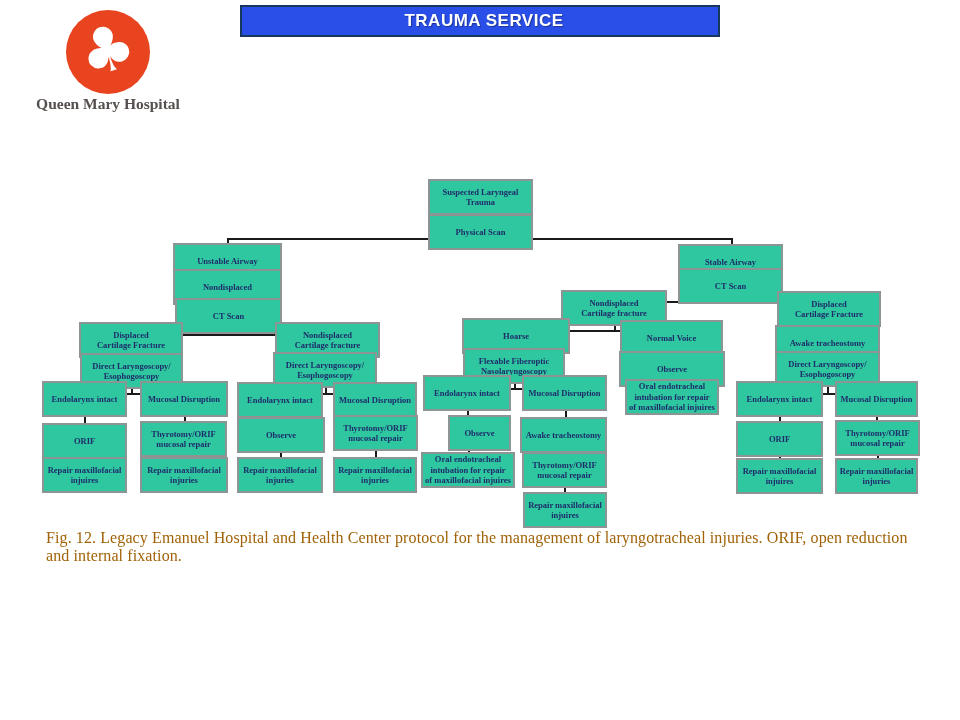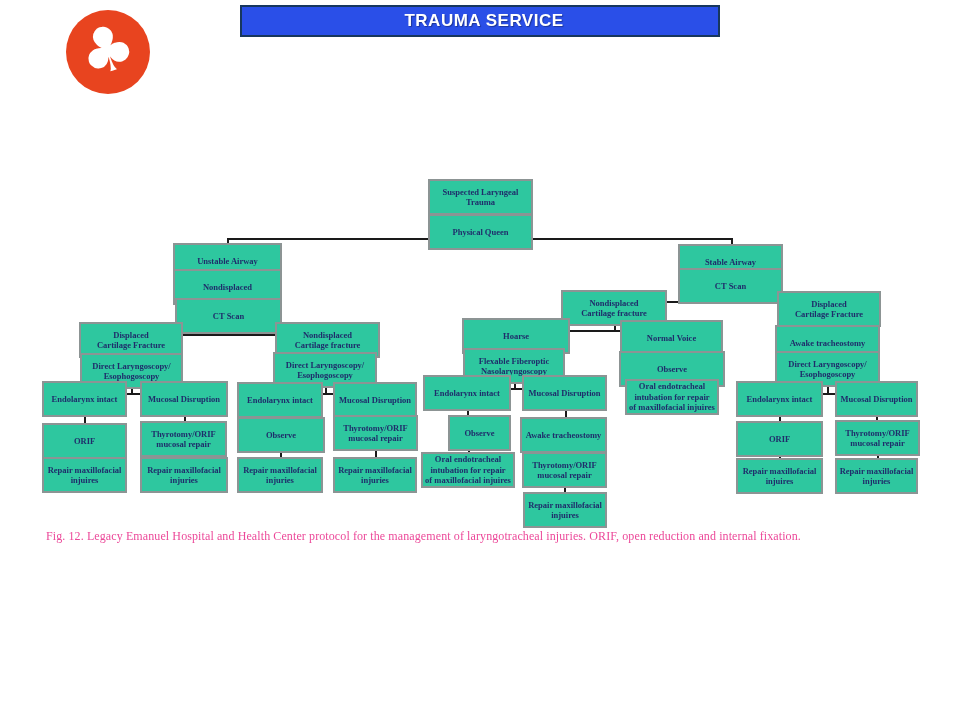--- a/index.html
+++ b/index.html
@@ -45,37 +45,38 @@
     border:2px solid #8c9494;
     display:flex;align-items:center;justify-content:center;
     text-align:center;white-space:pre-line;
     font-family:"Liberation Serif",serif;font-weight:bold;
     font-size:8.5px;line-height:1.22;padding:16px 1px;
   }
   .flow-line{position:absolute;}
   
   .caption{
     position:absolute;left:46px;top:529px;width:876px;
-    font-family:"Liberation Serif",serif;font-size:12px;color:#ec4899;
+    font-family:"Liberation Serif",serif;font-size:16px;color:#a16207;
     letter-spacing:0.1px;
   }
 </style>
 </head>
 <body>
 
 <div id="slide">
 
   <div class="header-bar" style="background: rgb(42, 79, 232); border-color: rgb(23, 55, 94);">
     <span class="header-title" style="color: rgb(255, 255, 255);">TRAUMA SERVICE</span>
   </div>
 
   <div class="logo-wrap">
     <div class="logo-circle" style="background: rgb(232, 68, 31);">
       <span class="logo-clover">♣</span>
     </div>
+    <div class="logo-en">Queen Mary Hospital</div>
   </div>
 
   <div class="flowchart">
       <div class="flow-line" style="left: 480px; top: 206px; width: 2px; height: 8px; background: rgb(26, 26, 26);"></div>
       <div class="flow-line" style="left: 480px; top: 229px; width: 2px; height: 9px; background: rgb(26, 26, 26);"></div>
       <div class="flow-line" style="left: 227px; top: 238px; width: 504px; height: 2px; background: rgb(26, 26, 26);"></div>
       <div class="flow-line" style="left: 227px; top: 238px; width: 2px; height: 5px; background: rgb(26, 26, 26);"></div>
       <div class="flow-line" style="left: 731px; top: 238px; width: 2px; height: 6px; background: rgb(26, 26, 26);"></div>
       <div class="flow-line" style="left: 227px; top: 257px; width: 2px; height: 12px; background: rgb(26, 26, 26);"></div>
       <div class="flow-line" style="left: 227px; top: 283px; width: 2px; height: 15px; background: rgb(26, 26, 26);"></div>
@@ -113,21 +114,21 @@
       <div class="flow-line" style="left: 829px; top: 313px; width: 2px; height: 12px; background: rgb(26, 26, 26);"></div>
       <div class="flow-line" style="left: 828px; top: 344px; width: 2px; height: 7px; background: rgb(26, 26, 26);"></div>
       <div class="flow-line" style="left: 827px; top: 377px; width: 2px; height: 16px; background: rgb(26, 26, 26);"></div>
       <div class="flow-line" style="left: 823px; top: 393px; width: 13px; height: 2px; background: rgb(26, 26, 26);"></div>
       <div class="flow-line" style="left: 779px; top: 405px; width: 2px; height: 16px; background: rgb(26, 26, 26);"></div>
       <div class="flow-line" style="left: 779px; top: 441px; width: 2px; height: 17px; background: rgb(26, 26, 26);"></div>
       <div class="flow-line" style="left: 876px; top: 405px; width: 2px; height: 15px; background: rgb(26, 26, 26);"></div>
       <div class="flow-line" style="left: 877px; top: 443px; width: 2px; height: 15px; background: rgb(26, 26, 26);"></div>
       <div class="flow-node" style="left: 428px; top: 179px; width: 105px; height: 27px; background: rgb(46, 199, 159); border-color: rgb(140, 148, 148); color: rgb(31, 45, 107);">Suspected Laryngeal
 Trauma</div>
-      <div class="flow-node" style="left: 428px; top: 214px; width: 105px; height: 15px; background: rgb(46, 199, 159); border-color: rgb(140, 148, 148); color: rgb(31, 45, 107);">Physical Queen</div>
+      <div class="flow-node" style="left: 428px; top: 214px; width: 105px; height: 15px; background: rgb(46, 199, 159); border-color: rgb(140, 148, 148); color: rgb(31, 45, 107);">Physical Scan</div>
       <div class="flow-node" style="left: 173px; top: 243px; width: 109px; height: 14px; background: rgb(46, 199, 159); border-color: rgb(140, 148, 148); color: rgb(31, 45, 107);">Unstable Airway</div>
       <div class="flow-node" style="left: 173px; top: 269px; width: 109px; height: 14px; background: rgb(46, 199, 159); border-color: rgb(140, 148, 148); color: rgb(31, 45, 107);">Nondisplaced</div>
       <div class="flow-node" style="left: 175px; top: 298px; width: 107px; height: 20px; background: rgb(46, 199, 159); border-color: rgb(140, 148, 148); color: rgb(31, 45, 107);">CT Scan</div>
       <div class="flow-node" style="left: 79px; top: 322px; width: 104px; height: 23px; background: rgb(46, 199, 159); border-color: rgb(140, 148, 148); color: rgb(31, 45, 107);">Displaced
 Cartilage Fracture</div>
       <div class="flow-node" style="left: 275px; top: 322px; width: 105px; height: 26px; background: rgb(46, 199, 159); border-color: rgb(140, 148, 148); color: rgb(31, 45, 107);">Nondisplaced
 Cartilage fracture</div>
       <div class="flow-node" style="left: 80px; top: 353px; width: 103px; height: 24px; background: rgb(46, 199, 159); border-color: rgb(140, 148, 148); color: rgb(31, 45, 107);">Direct Laryngoscopy/
 Esophogoscopy</div>
       <div class="flow-node" style="left: 273px; top: 352px; width: 104px; height: 25px; background: rgb(46, 199, 159); border-color: rgb(140, 148, 148); color: rgb(31, 45, 107);">Direct Laryngoscopy/

